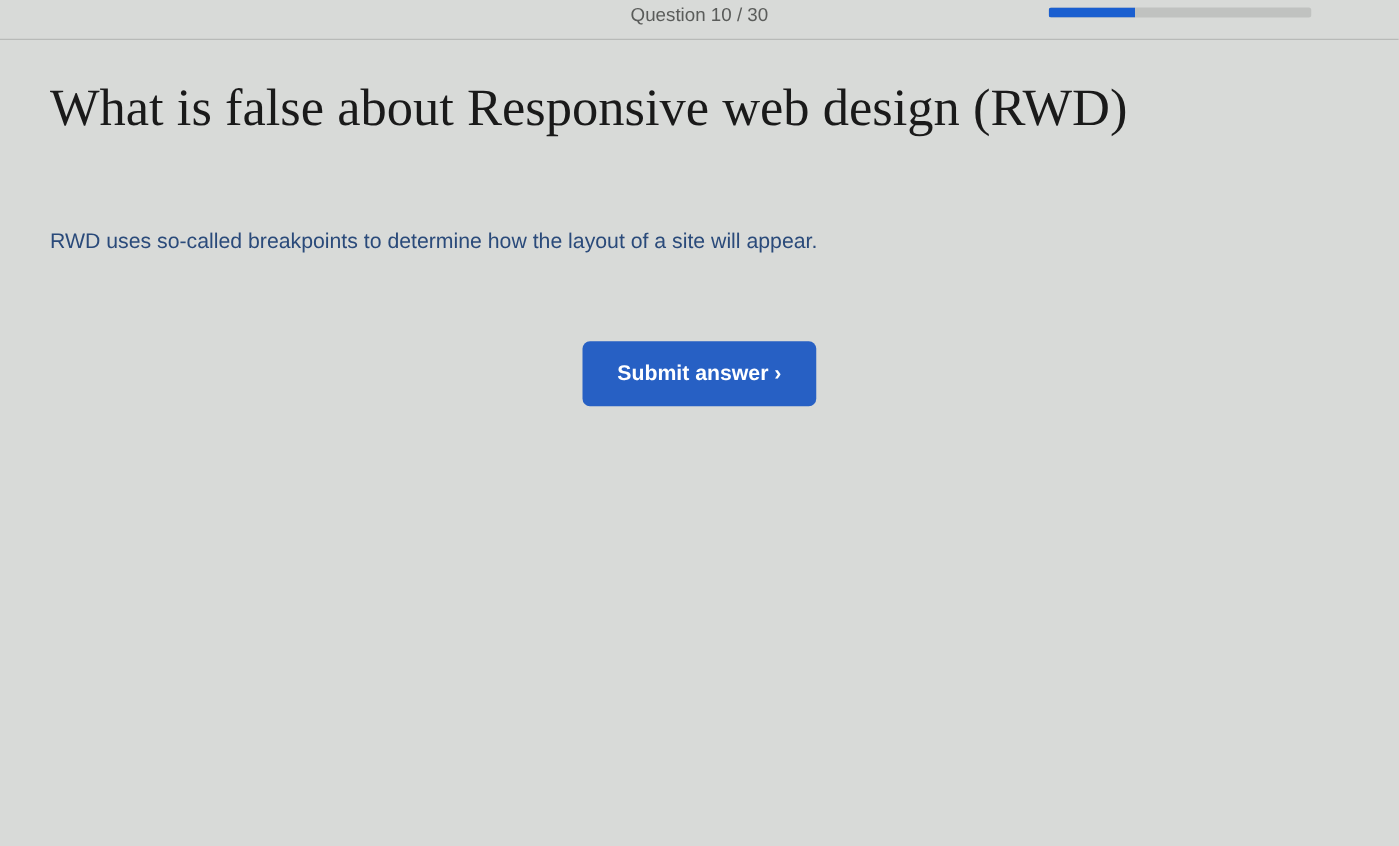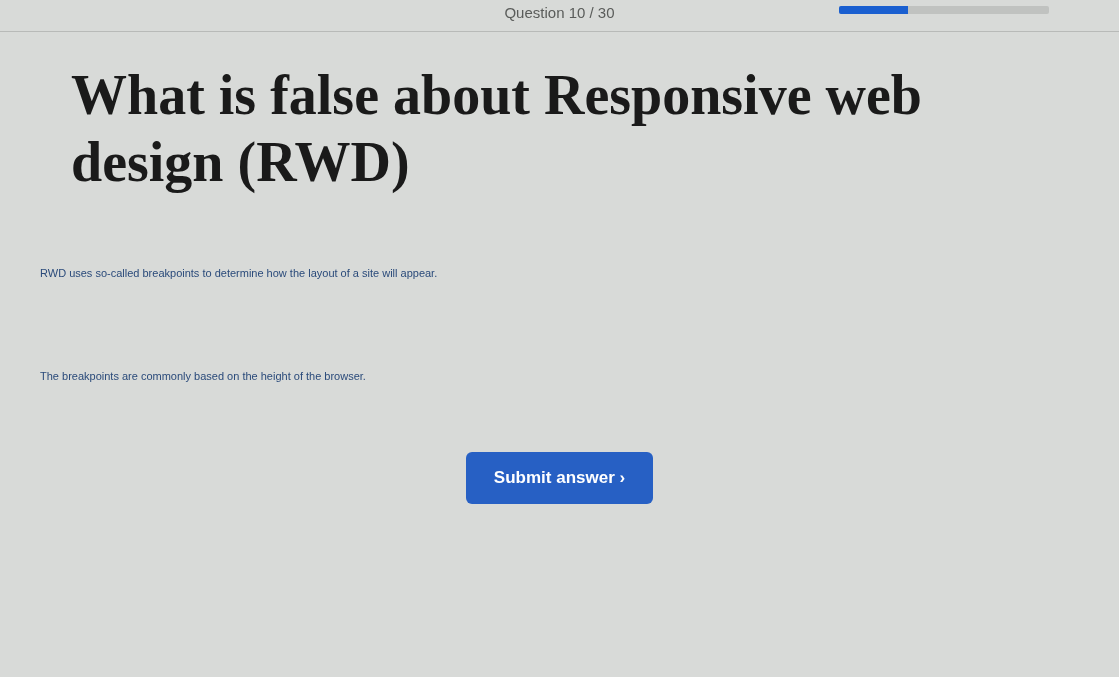--- a/index.html
+++ b/index.html
@@ -40,34 +40,33 @@
     }
     .progress-bar-fill {
       height: 100%;
       width: 33%;
       background: #1a5fd0;
     }
     .content {
       padding: 30px 40px 20px 40px;
     }
     .question-title {
-      font-size: 56px;
-      font-weight: 700;
+      font-size: 42px;
+      font-weight: 400;
       color: #1a1a1a;
       margin-bottom: 50px;
       line-height: 1.2;
-      margin-left: 31px;
     }
     .answer-option {
       display: block;
       width: 100%;
       padding: 20px 10px 20px 0;
       margin-bottom: 48px;
       font-family: Arial, Helvetica, sans-serif;
-      font-size: 11px;
+      font-size: 17px;
       color: #2a4a7a;
       line-height: 1.35;
       cursor: pointer;
       background: transparent;
       border: none;
       text-align: left;
     }
     .submit-wrap {
       text-align: center;
       margin-top: 10px;
@@ -92,18 +91,17 @@
   <div class="question-counter">Question 10 / 30</div>
   <div class="progress-bar-wrap">
     <div class="progress-bar-fill" style="width: 33%;"></div>
   </div>
 </div>
 
 <div class="content">
   <h1 class="question-title">What is false about Responsive web design (RWD)</h1>
 
   <div class="answer-option">RWD uses so-called breakpoints to determine how the layout of a site will appear.</div>
-  <div class="answer-option">The breakpoints are commonly based on the height of the browser.</div>
 
   <div class="submit-wrap">
     <button class="submit-button">Submit answer ›</button>
   </div>
 </div>
 
 </body></html>

